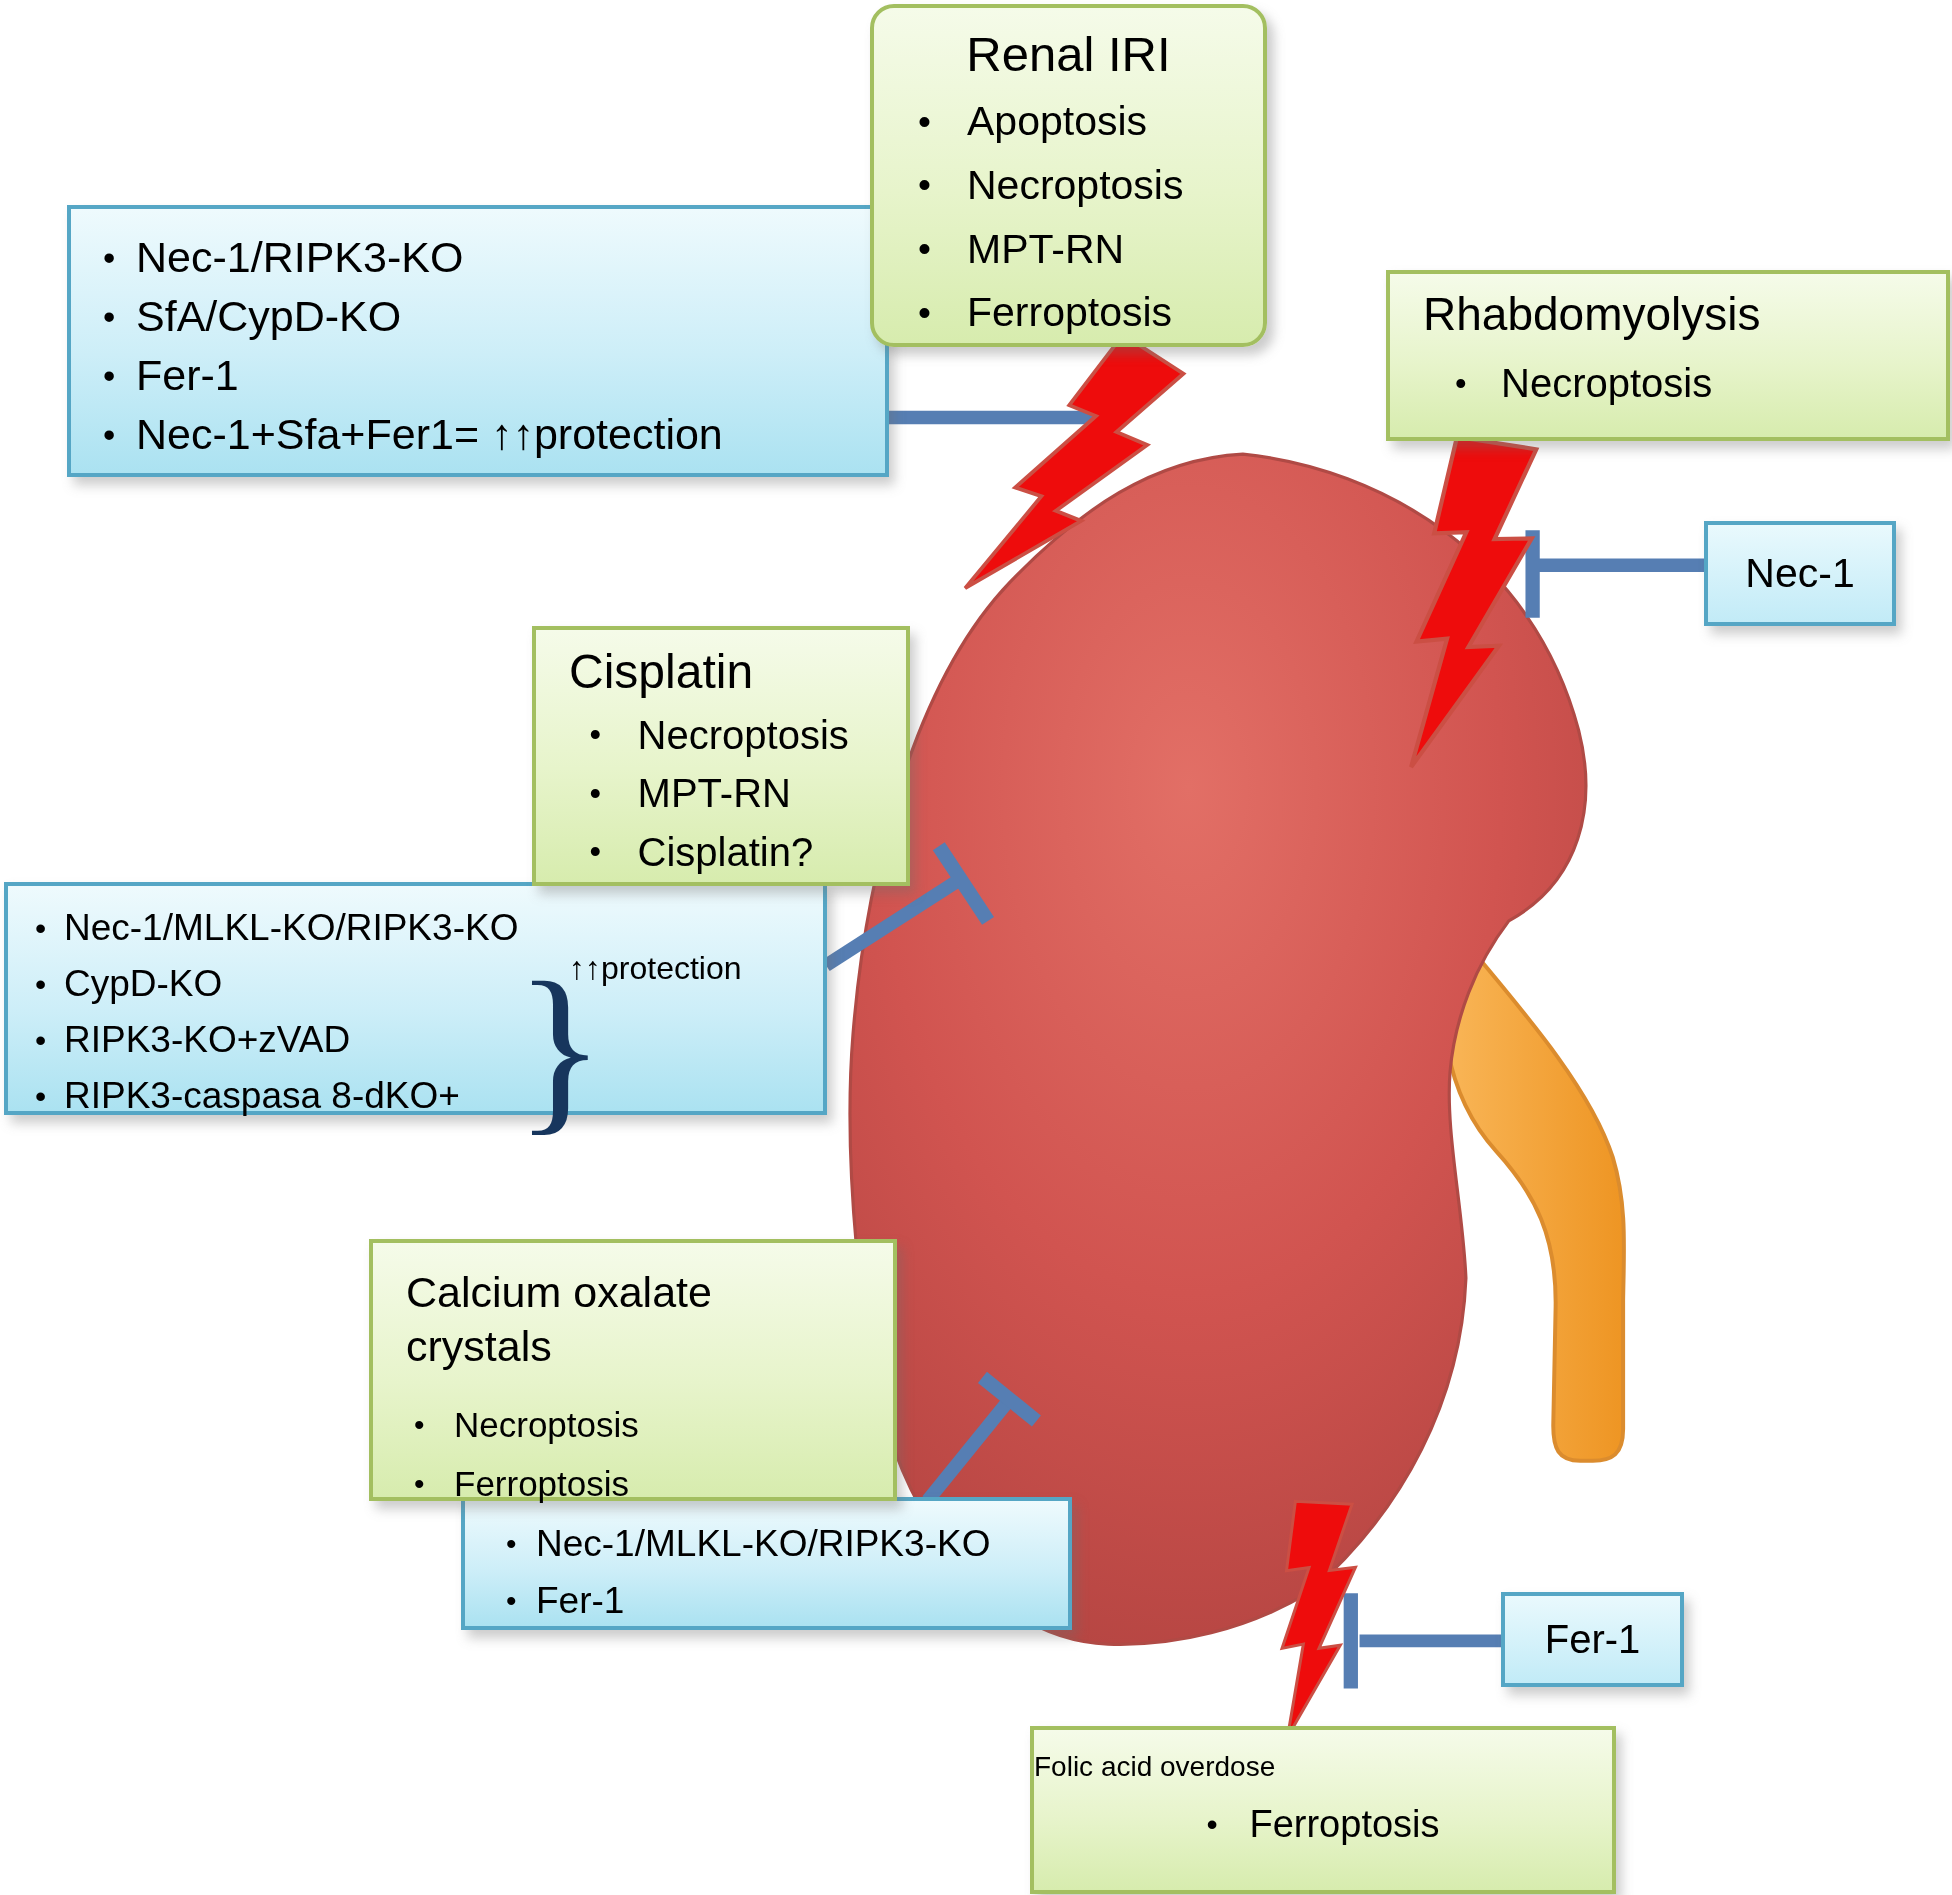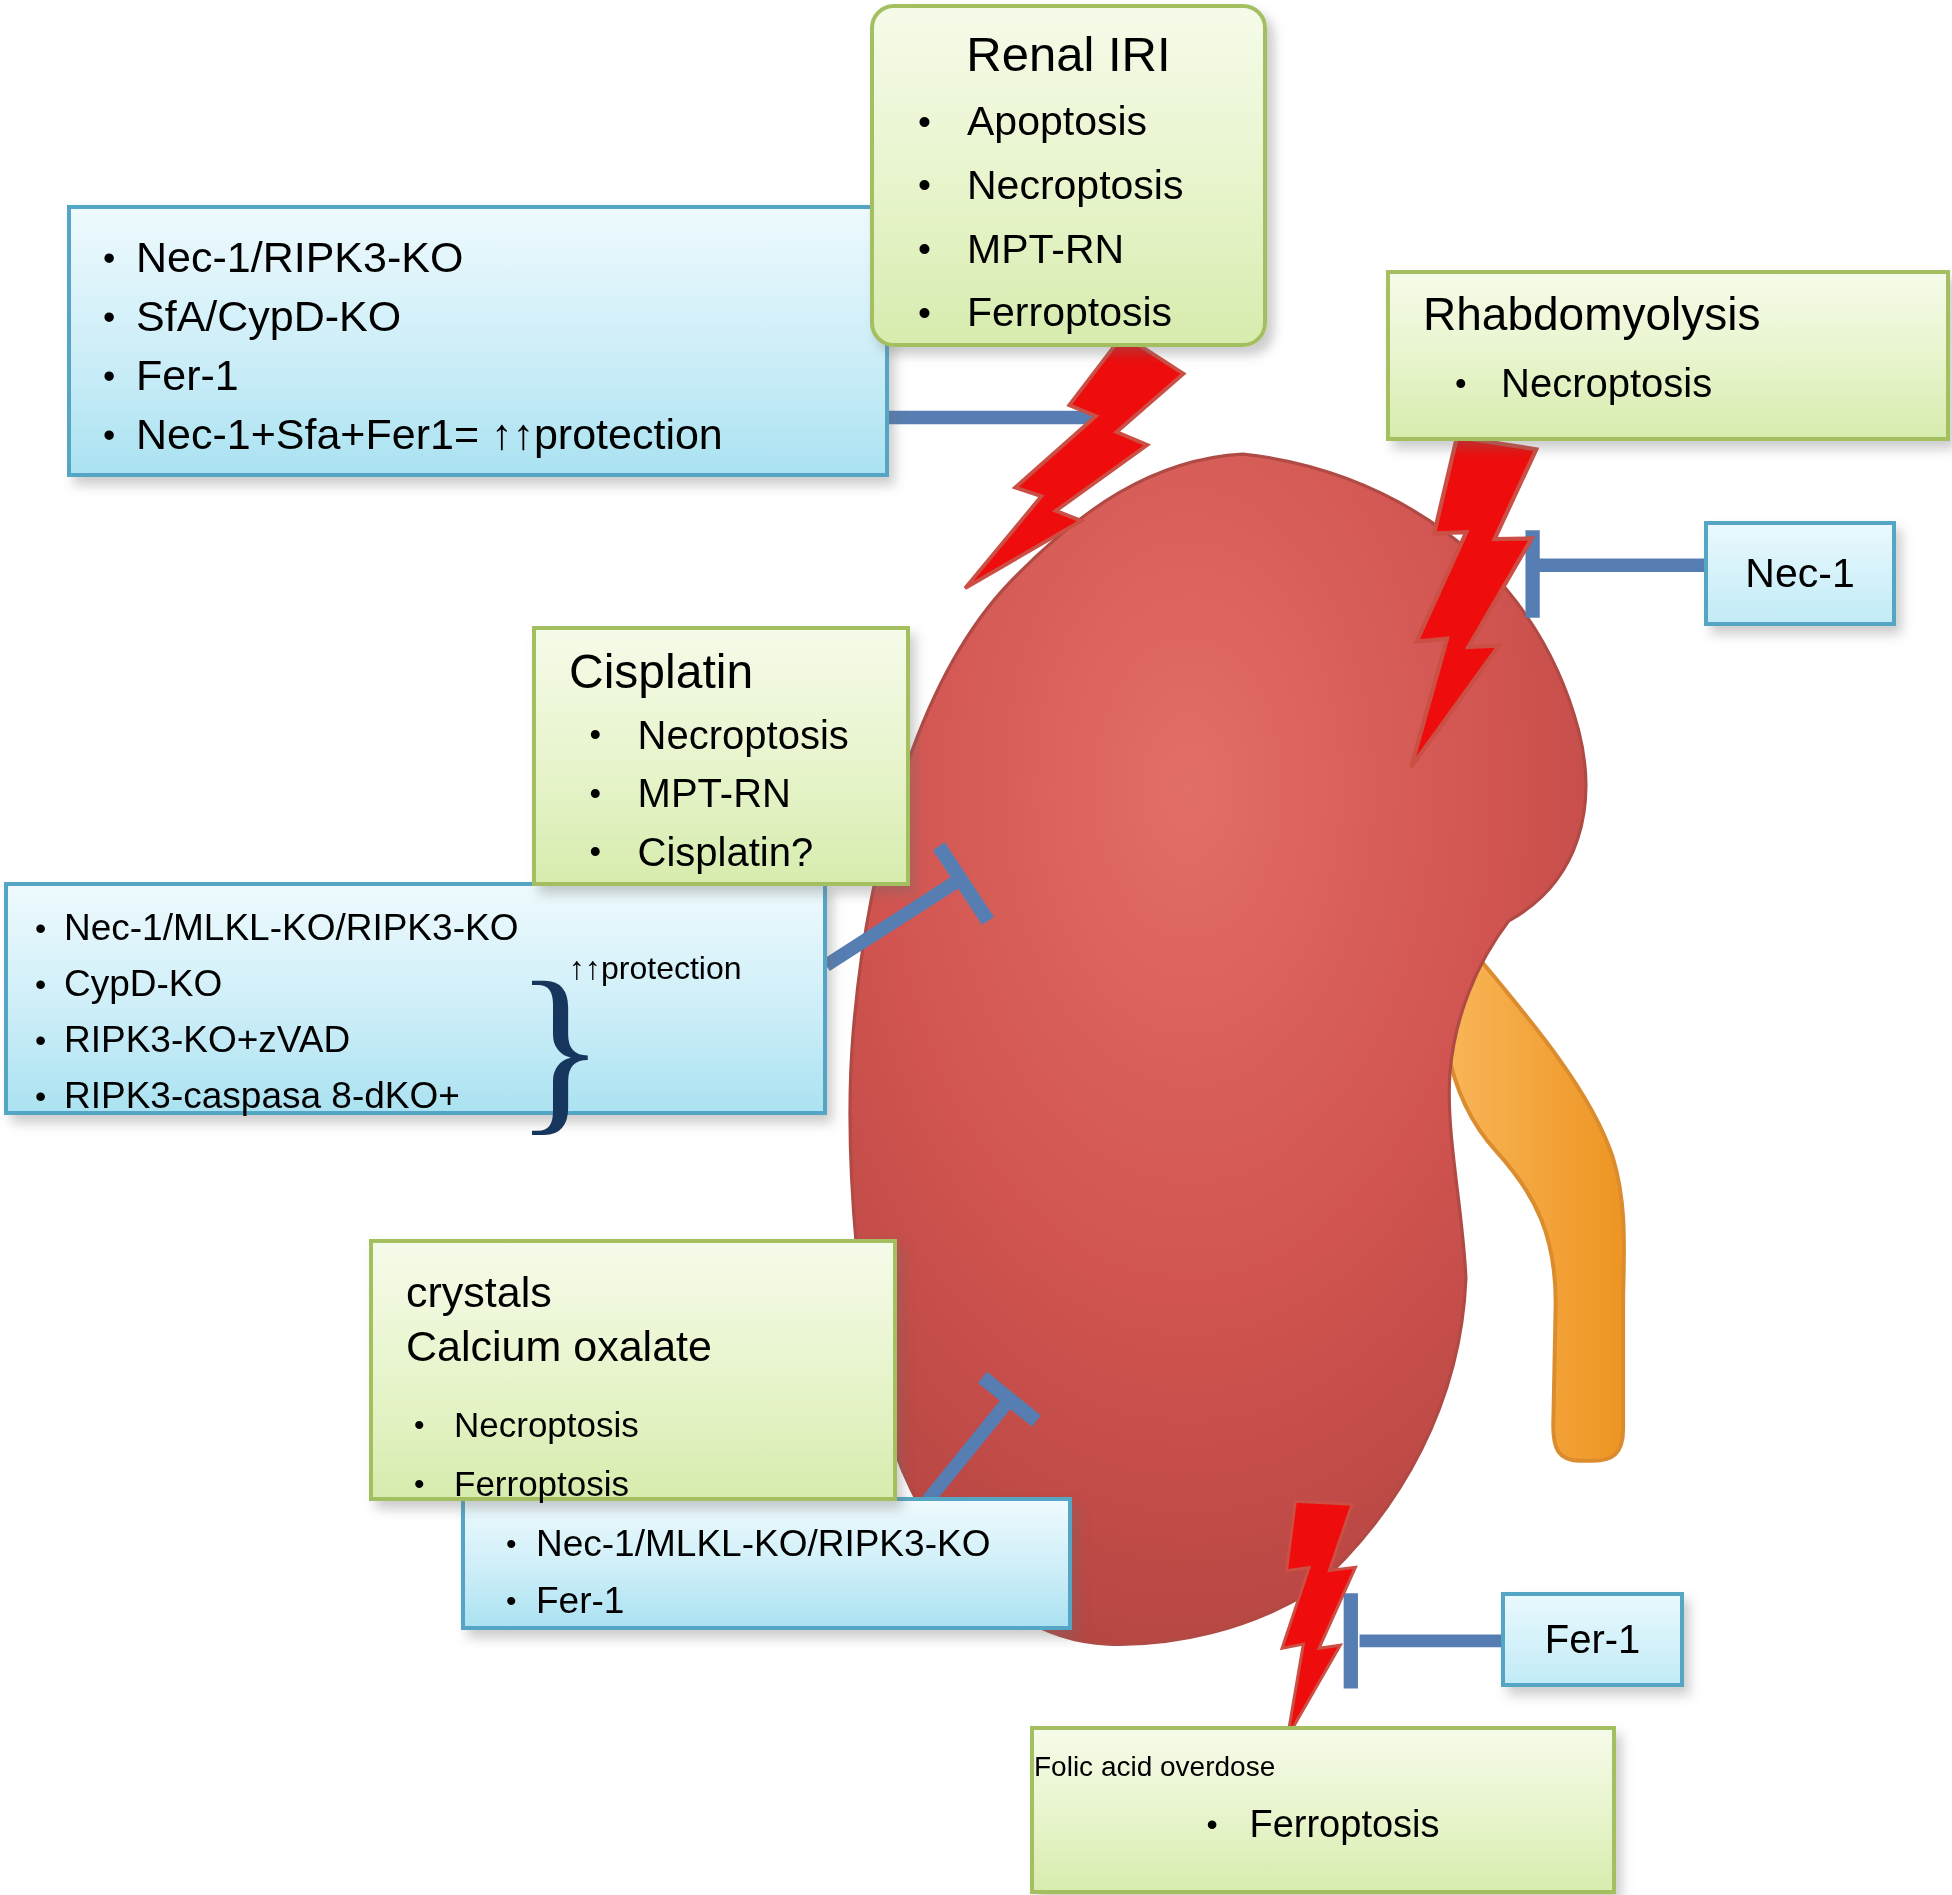--- a/index.html
+++ b/index.html
@@ -236,22 +236,22 @@
         <span>RIPK3-KO+zVAD</span>
       </div>
     <div class="li">
         <span>RIPK3-caspasa 8-dKO+</span>
       </div>
   </div>
   <div class="brace">}</div>
   <div class="brace-label">↑↑protection</div>
 
   <div class="box gbox" id="b-calcium">
+    <div class="title">Calcium oxalate</div>
     <div class="title">crystals</div>
-    <div class="title">Calcium oxalate</div>
     <div class="li first">
         <span>Necroptosis</span>
       </div>
     <div class="li">
         <span>Ferroptosis</span>
       </div>
   </div>
 
   <div class="box bbox" id="b-calc-protect">
     <div class="li">

